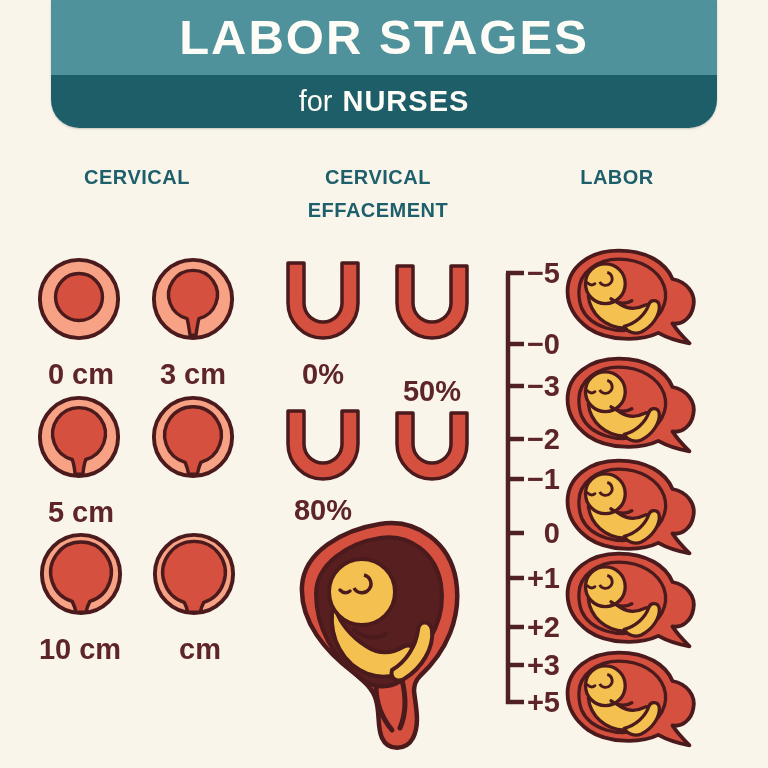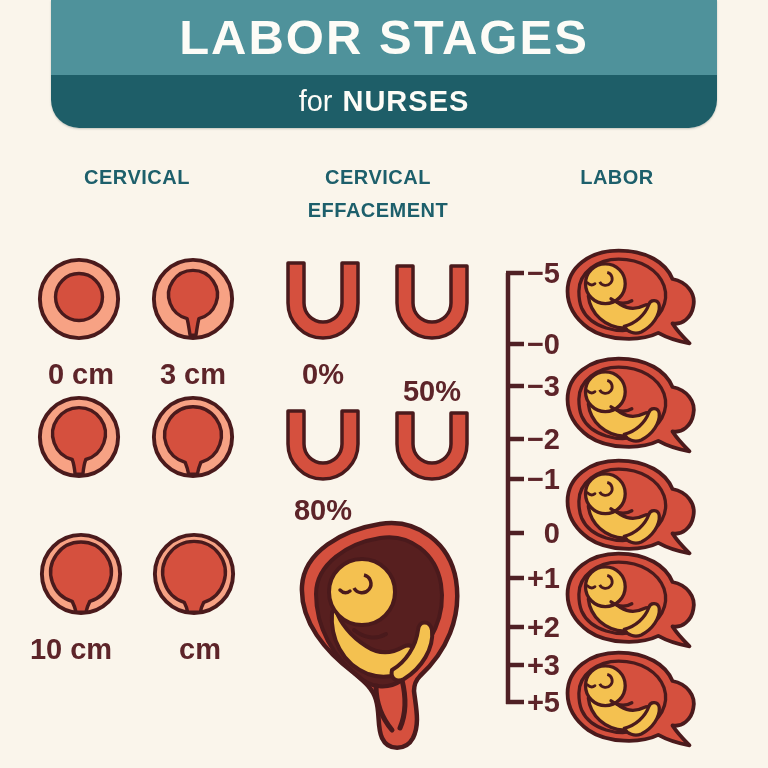--- a/index.html
+++ b/index.html
@@ -106,30 +106,31 @@
   <span class="val-label" style="left:133px;top:346px">3 cm</span>
 
   <svg style="left:35px;top:393px" width="88" height="88" viewBox="0 0 90 90">
     <circle cx="45" cy="45" r="40" fill="#f7a284" stroke="#4a1a1c" stroke-width="4"></circle>
     <path d="M38,68 A27,27 0 1 1 52,68 C50,73 49.5,78 49,83 L41,83 C40.5,78 40,73 38,68 Z" fill="#d5503e" stroke="#4a1a1c" stroke-width="3.5" stroke-linejoin="round"></path>
   </svg>
   <svg style="left:149px;top:393px" width="88" height="88" viewBox="0 0 90 90">
     <circle cx="45" cy="45" r="40" fill="#f7a284" stroke="#4a1a1c" stroke-width="4"></circle>
     <path d="M37,71 A29,29 0 1 1 53,71 C51,76 50,79 49.5,83 L40.5,83 C40,79 39,76 37,71 Z" fill="#d5503e" stroke="#4a1a1c" stroke-width="3.5" stroke-linejoin="round"></path>
   </svg>
+  <span class="val-label" style="left:21px;top:484px">5 cm</span>
 
   <svg style="left:37px;top:530px" width="88" height="88" viewBox="0 0 90 90">
     <circle cx="45" cy="45" r="40" fill="#f7a284" stroke="#4a1a1c" stroke-width="4"></circle>
     <path d="M36,73 A31,31 0 1 1 54,73 C52,77 51,80 50,84 L40,84 C39,80 38,77 36,73 Z" fill="#d5503e" stroke="#4a1a1c" stroke-width="3.5" stroke-linejoin="round"></path>
   </svg>
   <svg style="left:150px;top:530px" width="88" height="88" viewBox="0 0 90 90">
     <circle cx="45" cy="45" r="40" fill="#f7a284" stroke="#4a1a1c" stroke-width="4"></circle>
     <path d="M35,74 A32,32 0 1 1 55,74 C53,78 52,81 51.5,84 L38.5,84 C38,81 37,78 35,74 Z" fill="#d5503e" stroke="#4a1a1c" stroke-width="3.5" stroke-linejoin="round"></path>
   </svg>
-  <span class="val-label" style="left:11px;top:621px">10 cm</span>
+  <span class="val-label" style="left:20px;top:621px">10 cm</span>
   <span class="val-label" style="left:140px;top:621px">cm</span>
 
   <svg style="left:277px;top:259px" width="92" height="84" viewBox="0 0 92 84">
     <path d="M11,4 L11,44 A35,35 0 0 0 81,44 L81,4 L65,4 L65,44 A19,19 0 0 1 27,44 L27,4 Z" fill="#d5503e" stroke="#4a1a1c" stroke-width="3.5" stroke-linejoin="round"></path>
   </svg>
   <svg style="left:386px;top:259px" width="92" height="84" viewBox="0 0 92 84">
     <path d="M11,7 L11,44 A35,35 0 0 0 81,44 L81,7 L65,7 L65,44 A19,19 0 0 1 27,44 L27,7 Z" fill="#d5503e" stroke="#4a1a1c" stroke-width="3.5" stroke-linejoin="round"></path>
   </svg>
   <span class="val-label" style="left:263px;top:346px">0%</span>
   <span class="val-label" style="left:372px;top:363px">50%</span>

